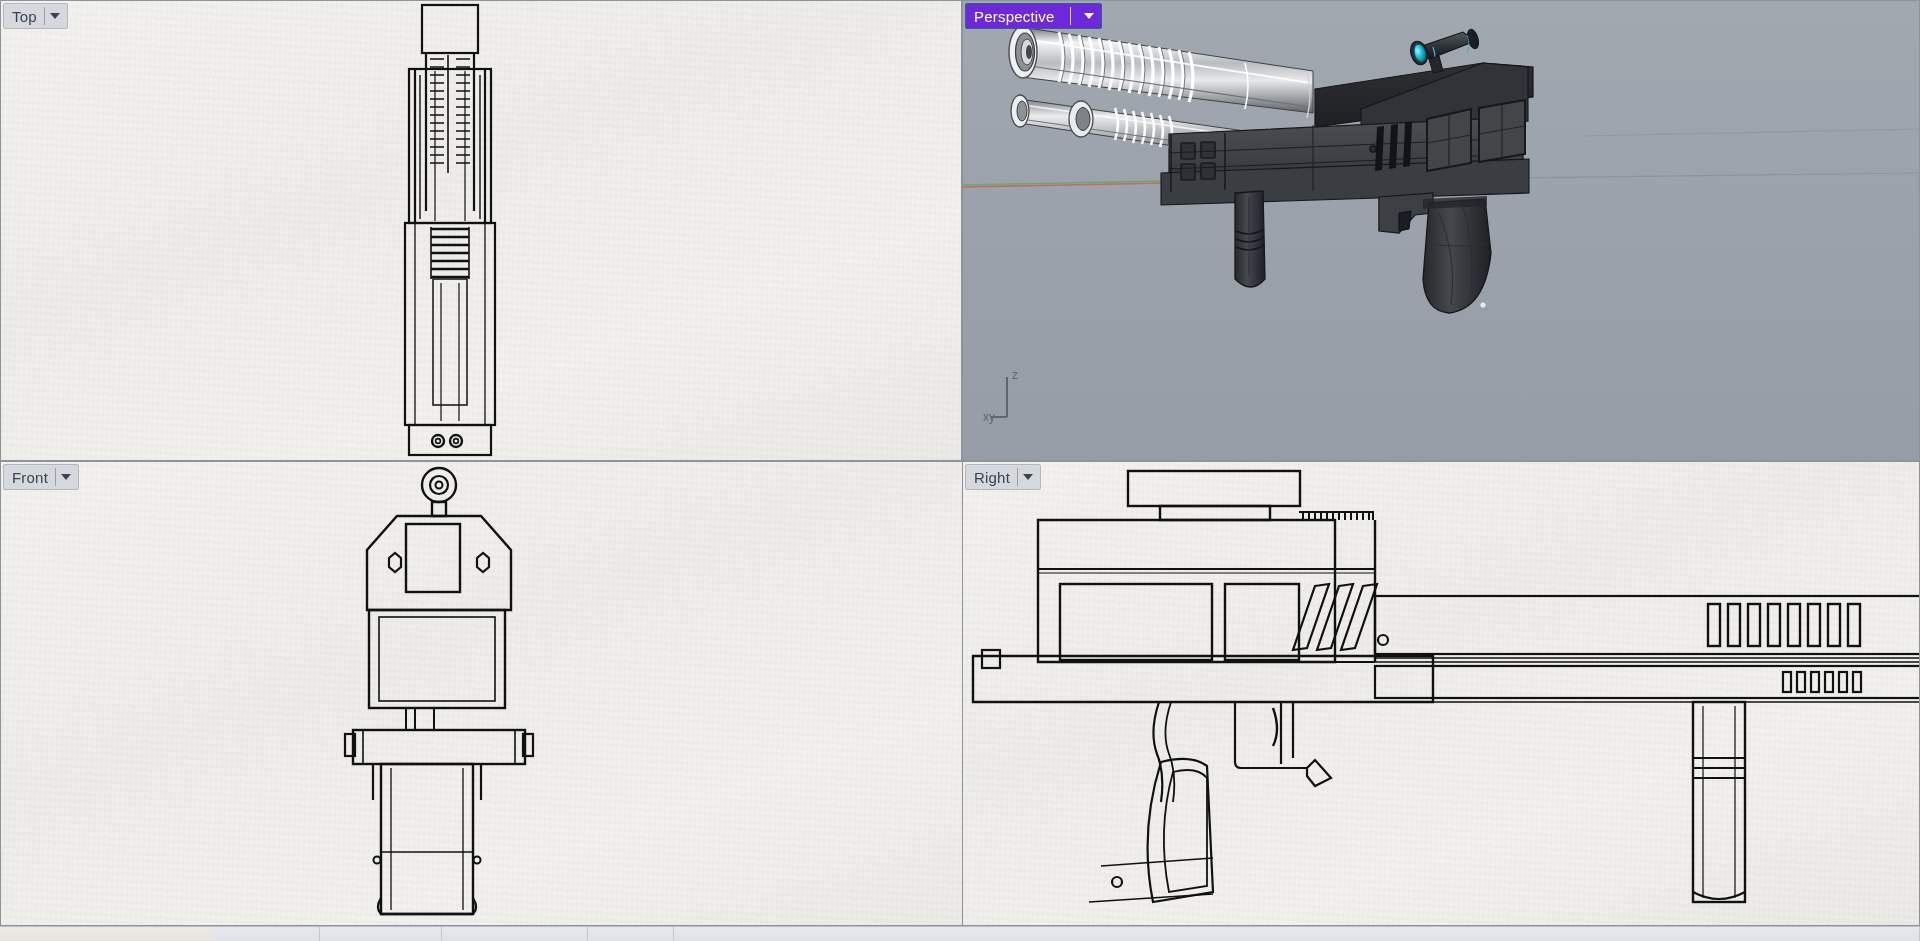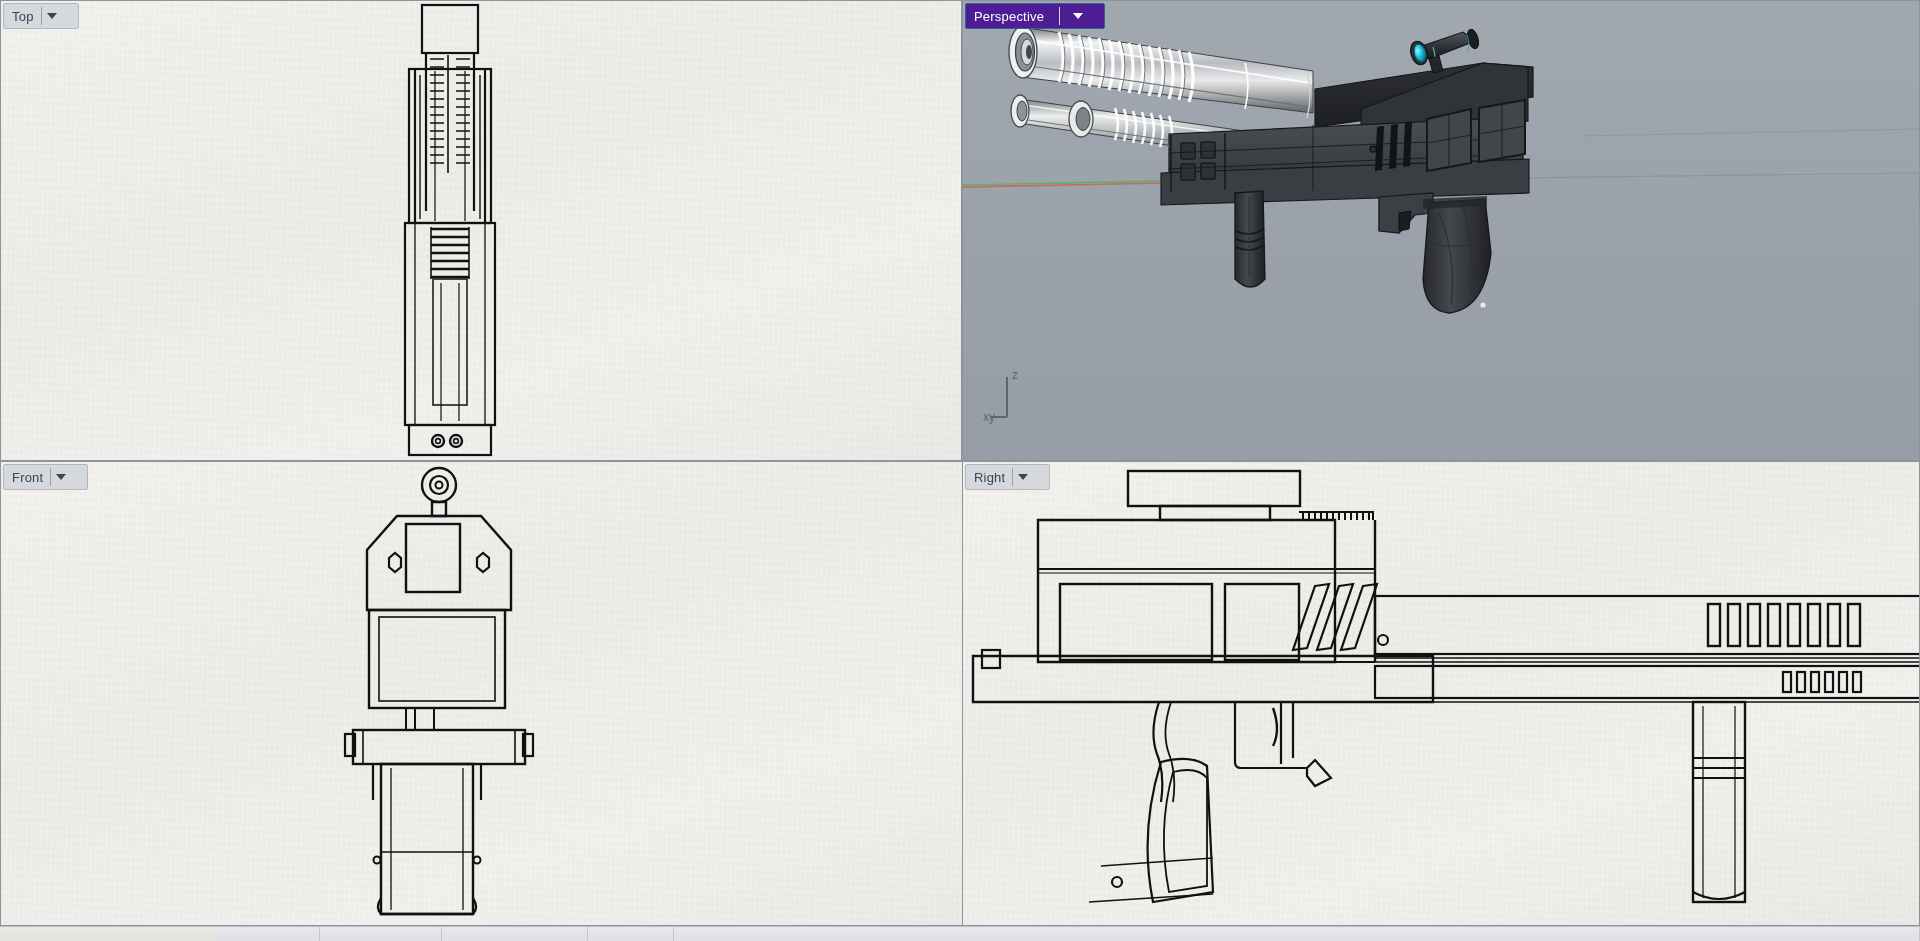--- a/index.html
+++ b/index.html
@@ -34,31 +34,31 @@
   .shade-bg {
     position:absolute; inset:0;
     background:linear-gradient(180deg,#a2a8b0 0%, #9ba2ab 45%, #969da6 100%);
   }
 
   
   .vp-title {
     position:absolute; left:2px; top:2px;
     display:flex; align-items:center;
     height:26px;
-    padding:0 16px 0 8px;
+    padding:0 2px 0 8px;
     background:#d5d8dd;
     border:1px solid #b3b8bf;
     border-radius:2px;
-    font-size:13px;
+    font-size:15px;
     color:#3b4450;
     z-index:40;
     user-select:none;
   }
   .vp-title.active {
-    background:#4c1d95;
+    background:#6d28d9;
     border-color:#33628f;
     color:#ffffff;
     gap:8px;
   }
   .vp-title .lbl { padding-right:7px; letter-spacing:.2px; }
   .vp-title .sep {
     width:1px; height:18px; background:#9aa0a8; margin-right:5px;
   }
   .vp-title.active .sep { background:#c9dcf0; }
   .vp-title .caret {

